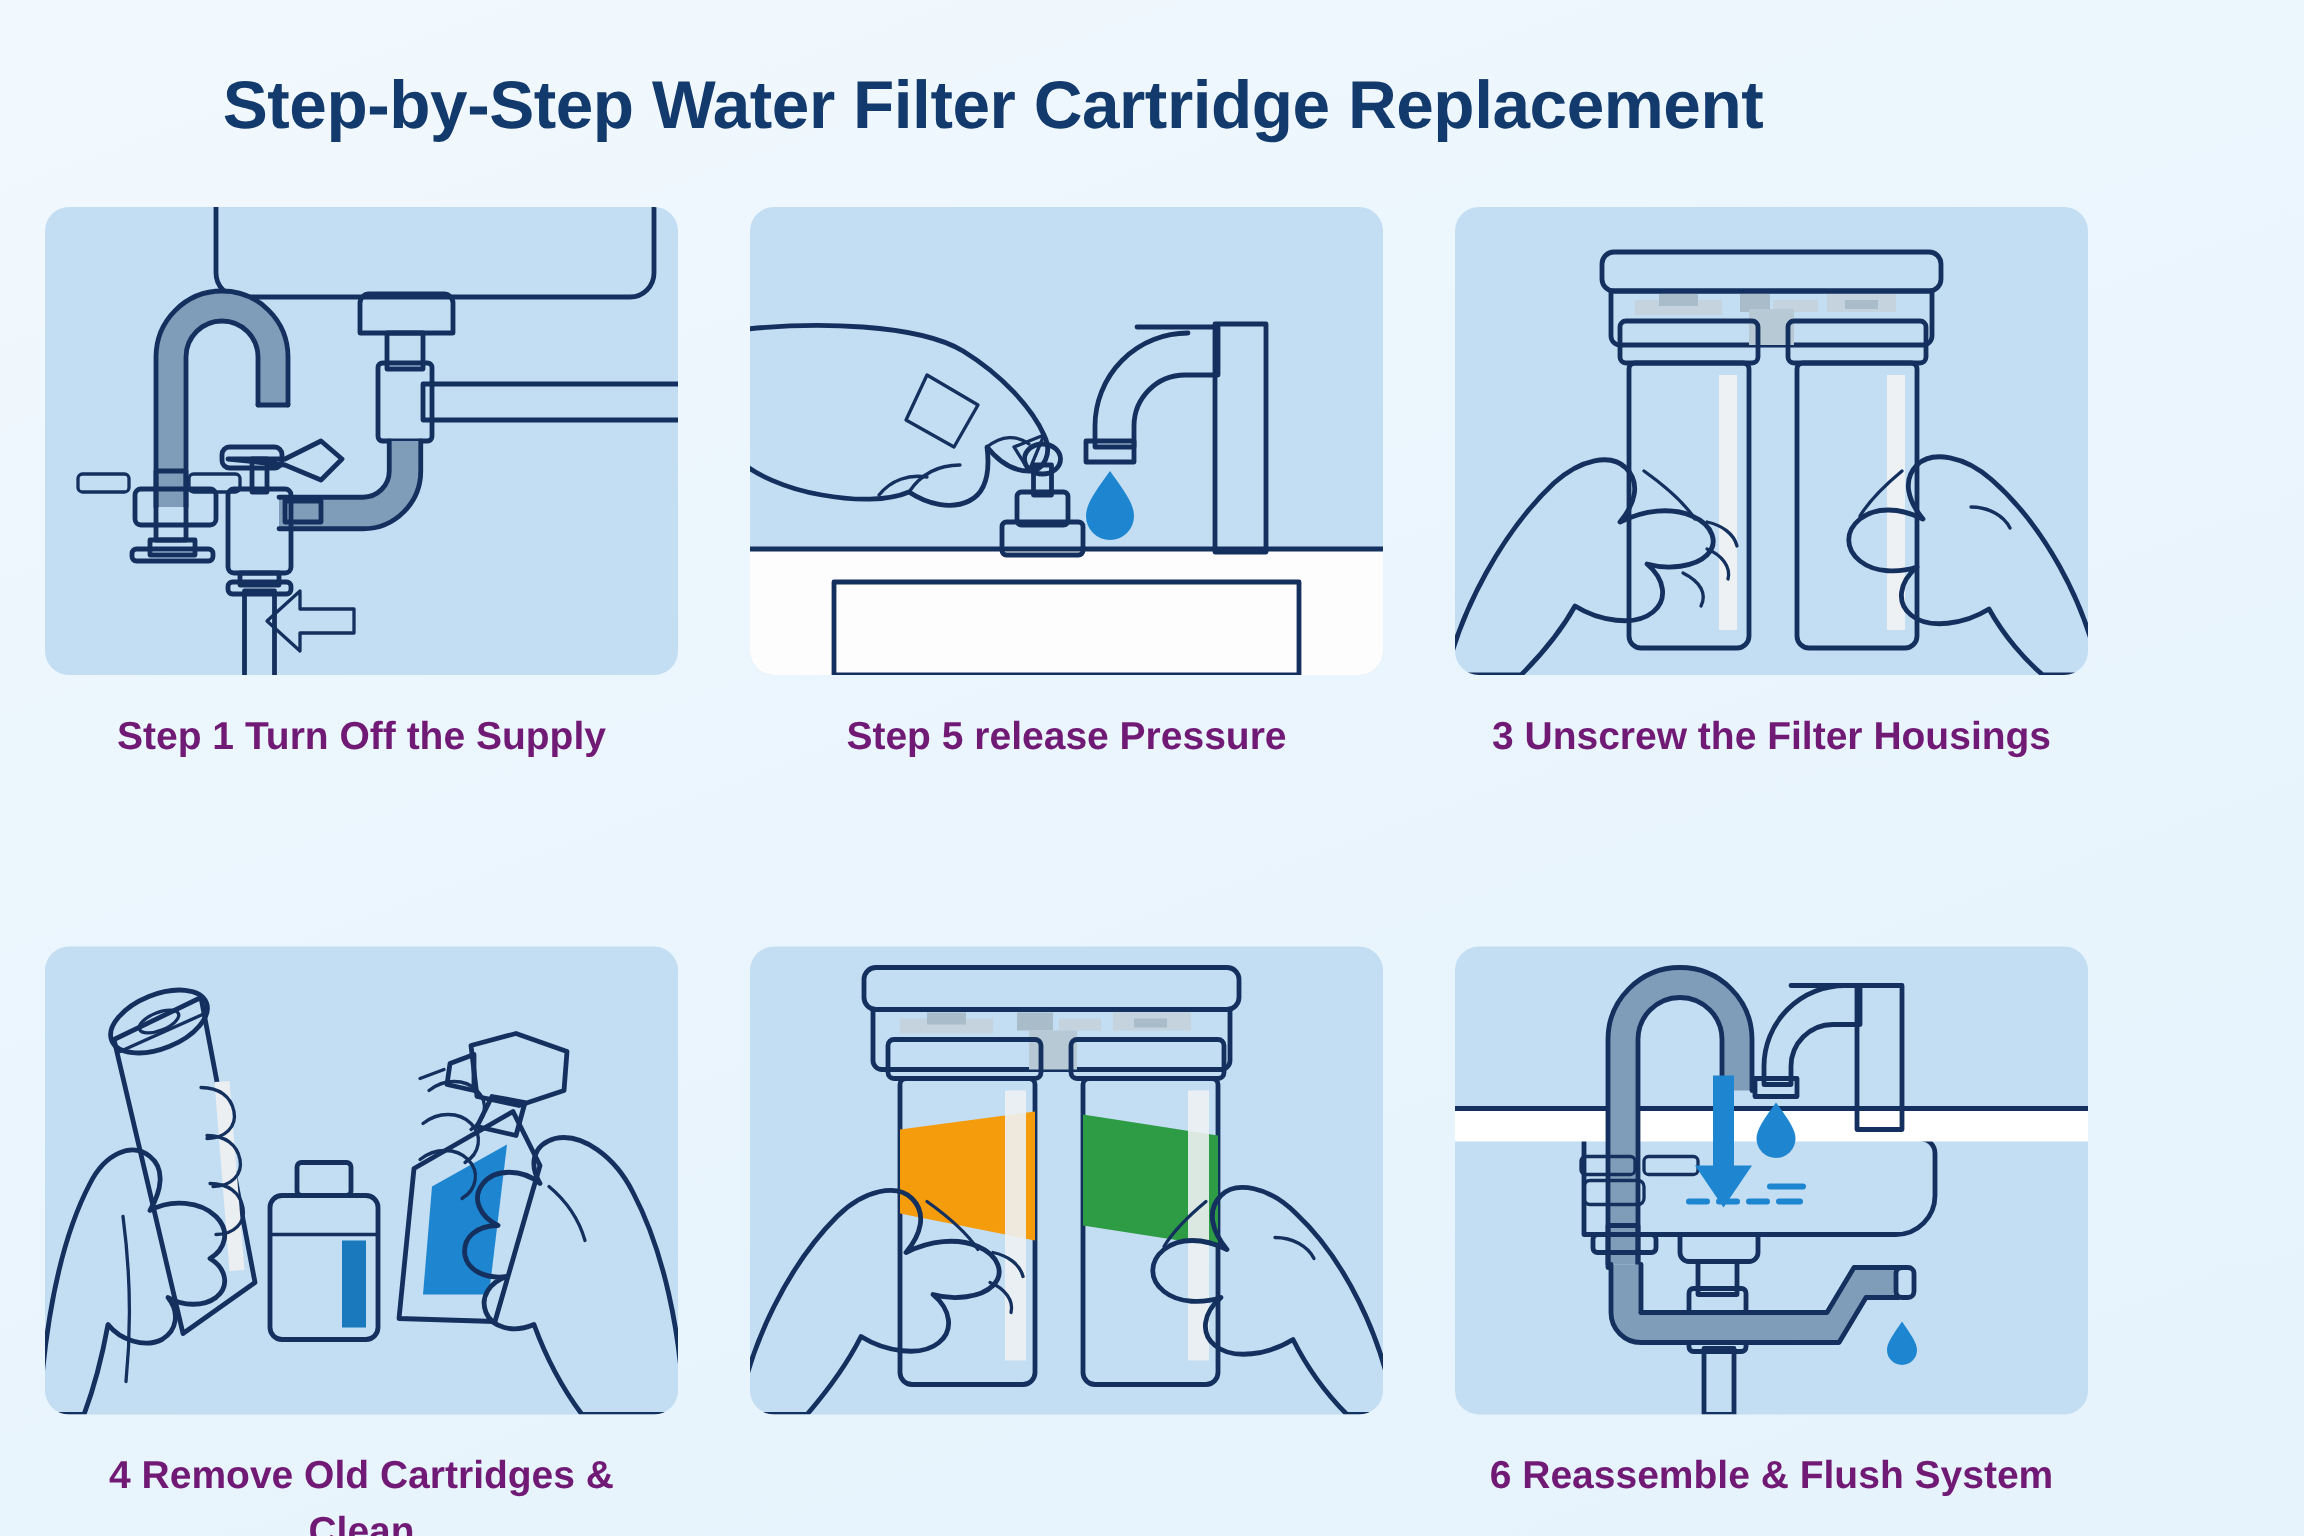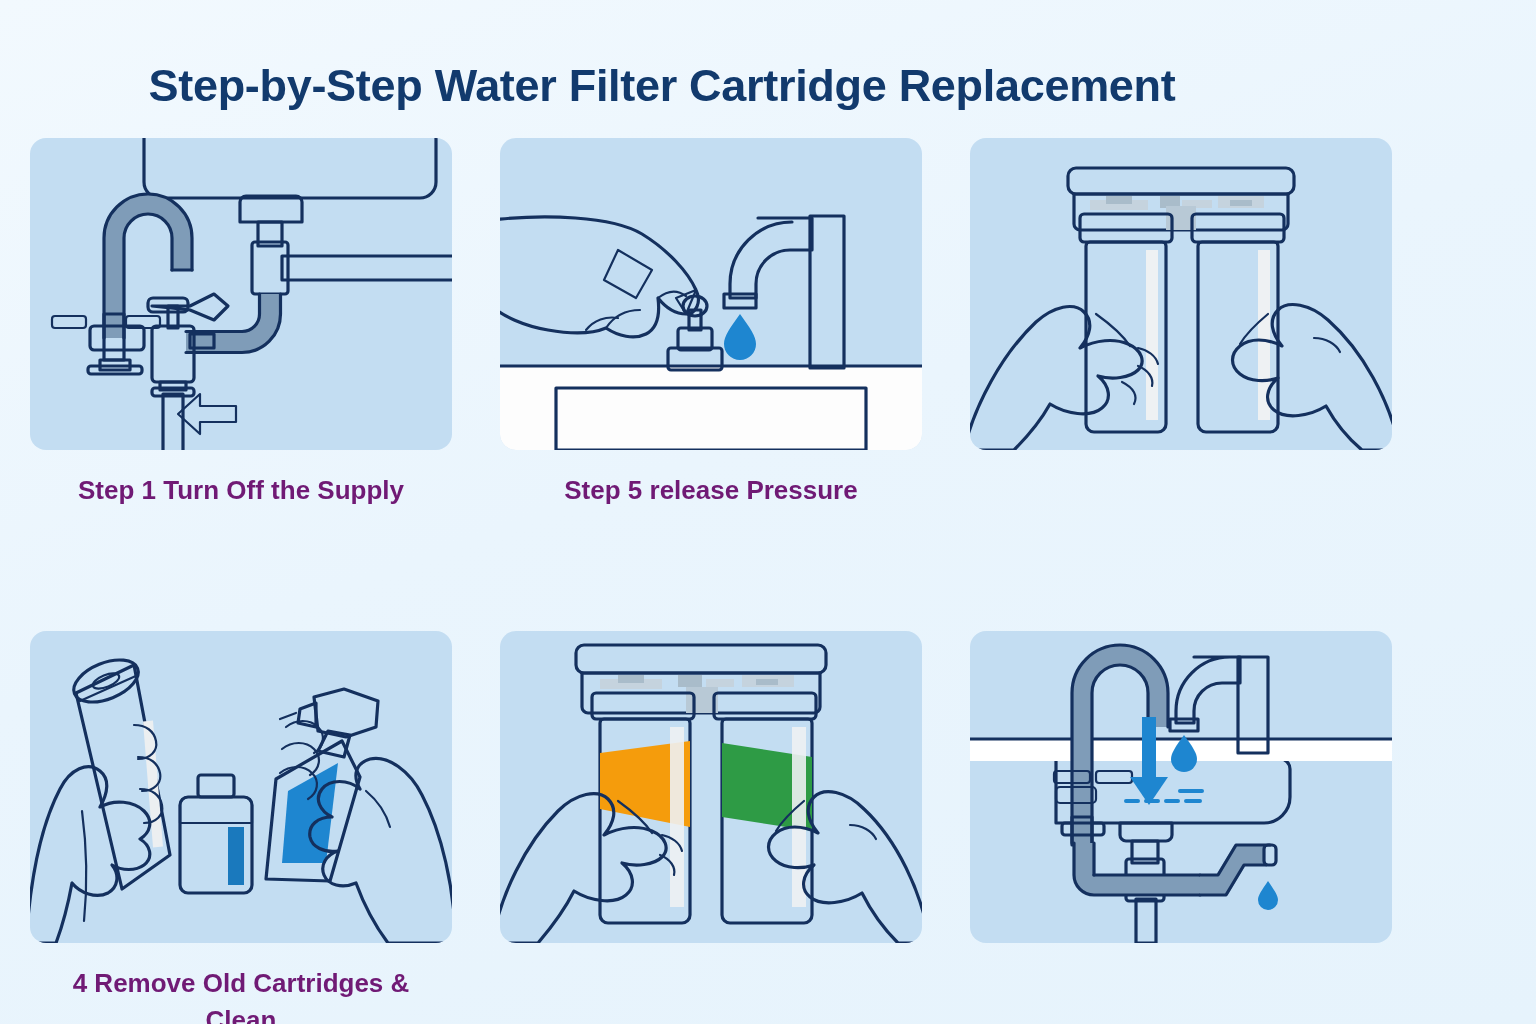--- a/index.html
+++ b/index.html
@@ -17,21 +17,21 @@
 
   .page {
     position: relative;
     width: 1536px;
     height: 1024px;
     box-sizing: border-box;
   }
 
   .title {
     position: absolute;
-    top: 60px;
+    top: 44px;
     left: 0;
     width: 1324px;
     text-align: center;
     font-size: 45px;
     font-weight: bold;
     letter-spacing: -0.3px;
     color: #123a6d;
   }
 
   .grid {
@@ -227,20 +227,21 @@
             <path d="M430 312 C420 262 392 212 358 182 C340 166 318 162 308 172 C298 182 302 196 312 208
                      C296 200 280 200 270 208 C260 216 260 228 270 236
                      C280 244 296 244 308 240
                      C296 250 294 264 304 272 C316 282 340 278 356 268
                      C366 286 380 302 392 312 Z" fill="#fbd89a" class="ln"></path>
             <path d="M298 176 C286 186 276 196 270 206" class="ln-t"></path>
             <path d="M344 200 C356 200 366 206 370 214" class="ln-t"></path>
           </g>
         </svg>
       </div>
+      <div class="caption">3  Unscrew the Filter Housings</div>
     </div>
 
     <div class="cell row2">
       <div class="panel">
         <svg width="422" height="312" viewBox="0 0 422 312">
 
           <g>
             <path d="M46 62 L104 34 L140 224 L92 258 Z" fill="#ffffff" class="ln"></path>
             <ellipse cx="76" cy="50" rx="34" ry="18" transform="rotate(-22 76 50)" fill="#f4f6f7" class="ln"></ellipse>
             <ellipse cx="76" cy="50" rx="14" ry="6" transform="rotate(-22 76 50)" fill="#e2e6e9" class="ln-t"></ellipse>
@@ -398,16 +399,17 @@
             <path d="M230 254 H252 l18 -30 h24" fill="none" stroke="#7f9cb8" stroke-width="20"></path>
             <path d="M230 244 H248 l18 -30 h34" fill="none" class="ln"></path>
             <path d="M230 264 H256 l18 -30 h22" fill="none" class="ln"></path>
             <rect x="294" y="214" width="12" height="20" rx="4" fill="#9fb6cc" class="ln"></rect>
           </g>
           <g>
             <path d="M298 250 c6 9 10 14 10 19 a10 10 0 0 1 -20 0 c0 -5 4 -10 10 -19 Z" fill="#1e86d0"></path>
           </g>
         </svg>
       </div>
+      <div class="caption">6  Reassemble &amp; Flush System</div>
     </div>
 
   </div>
 </div>
 
 </body></html>

